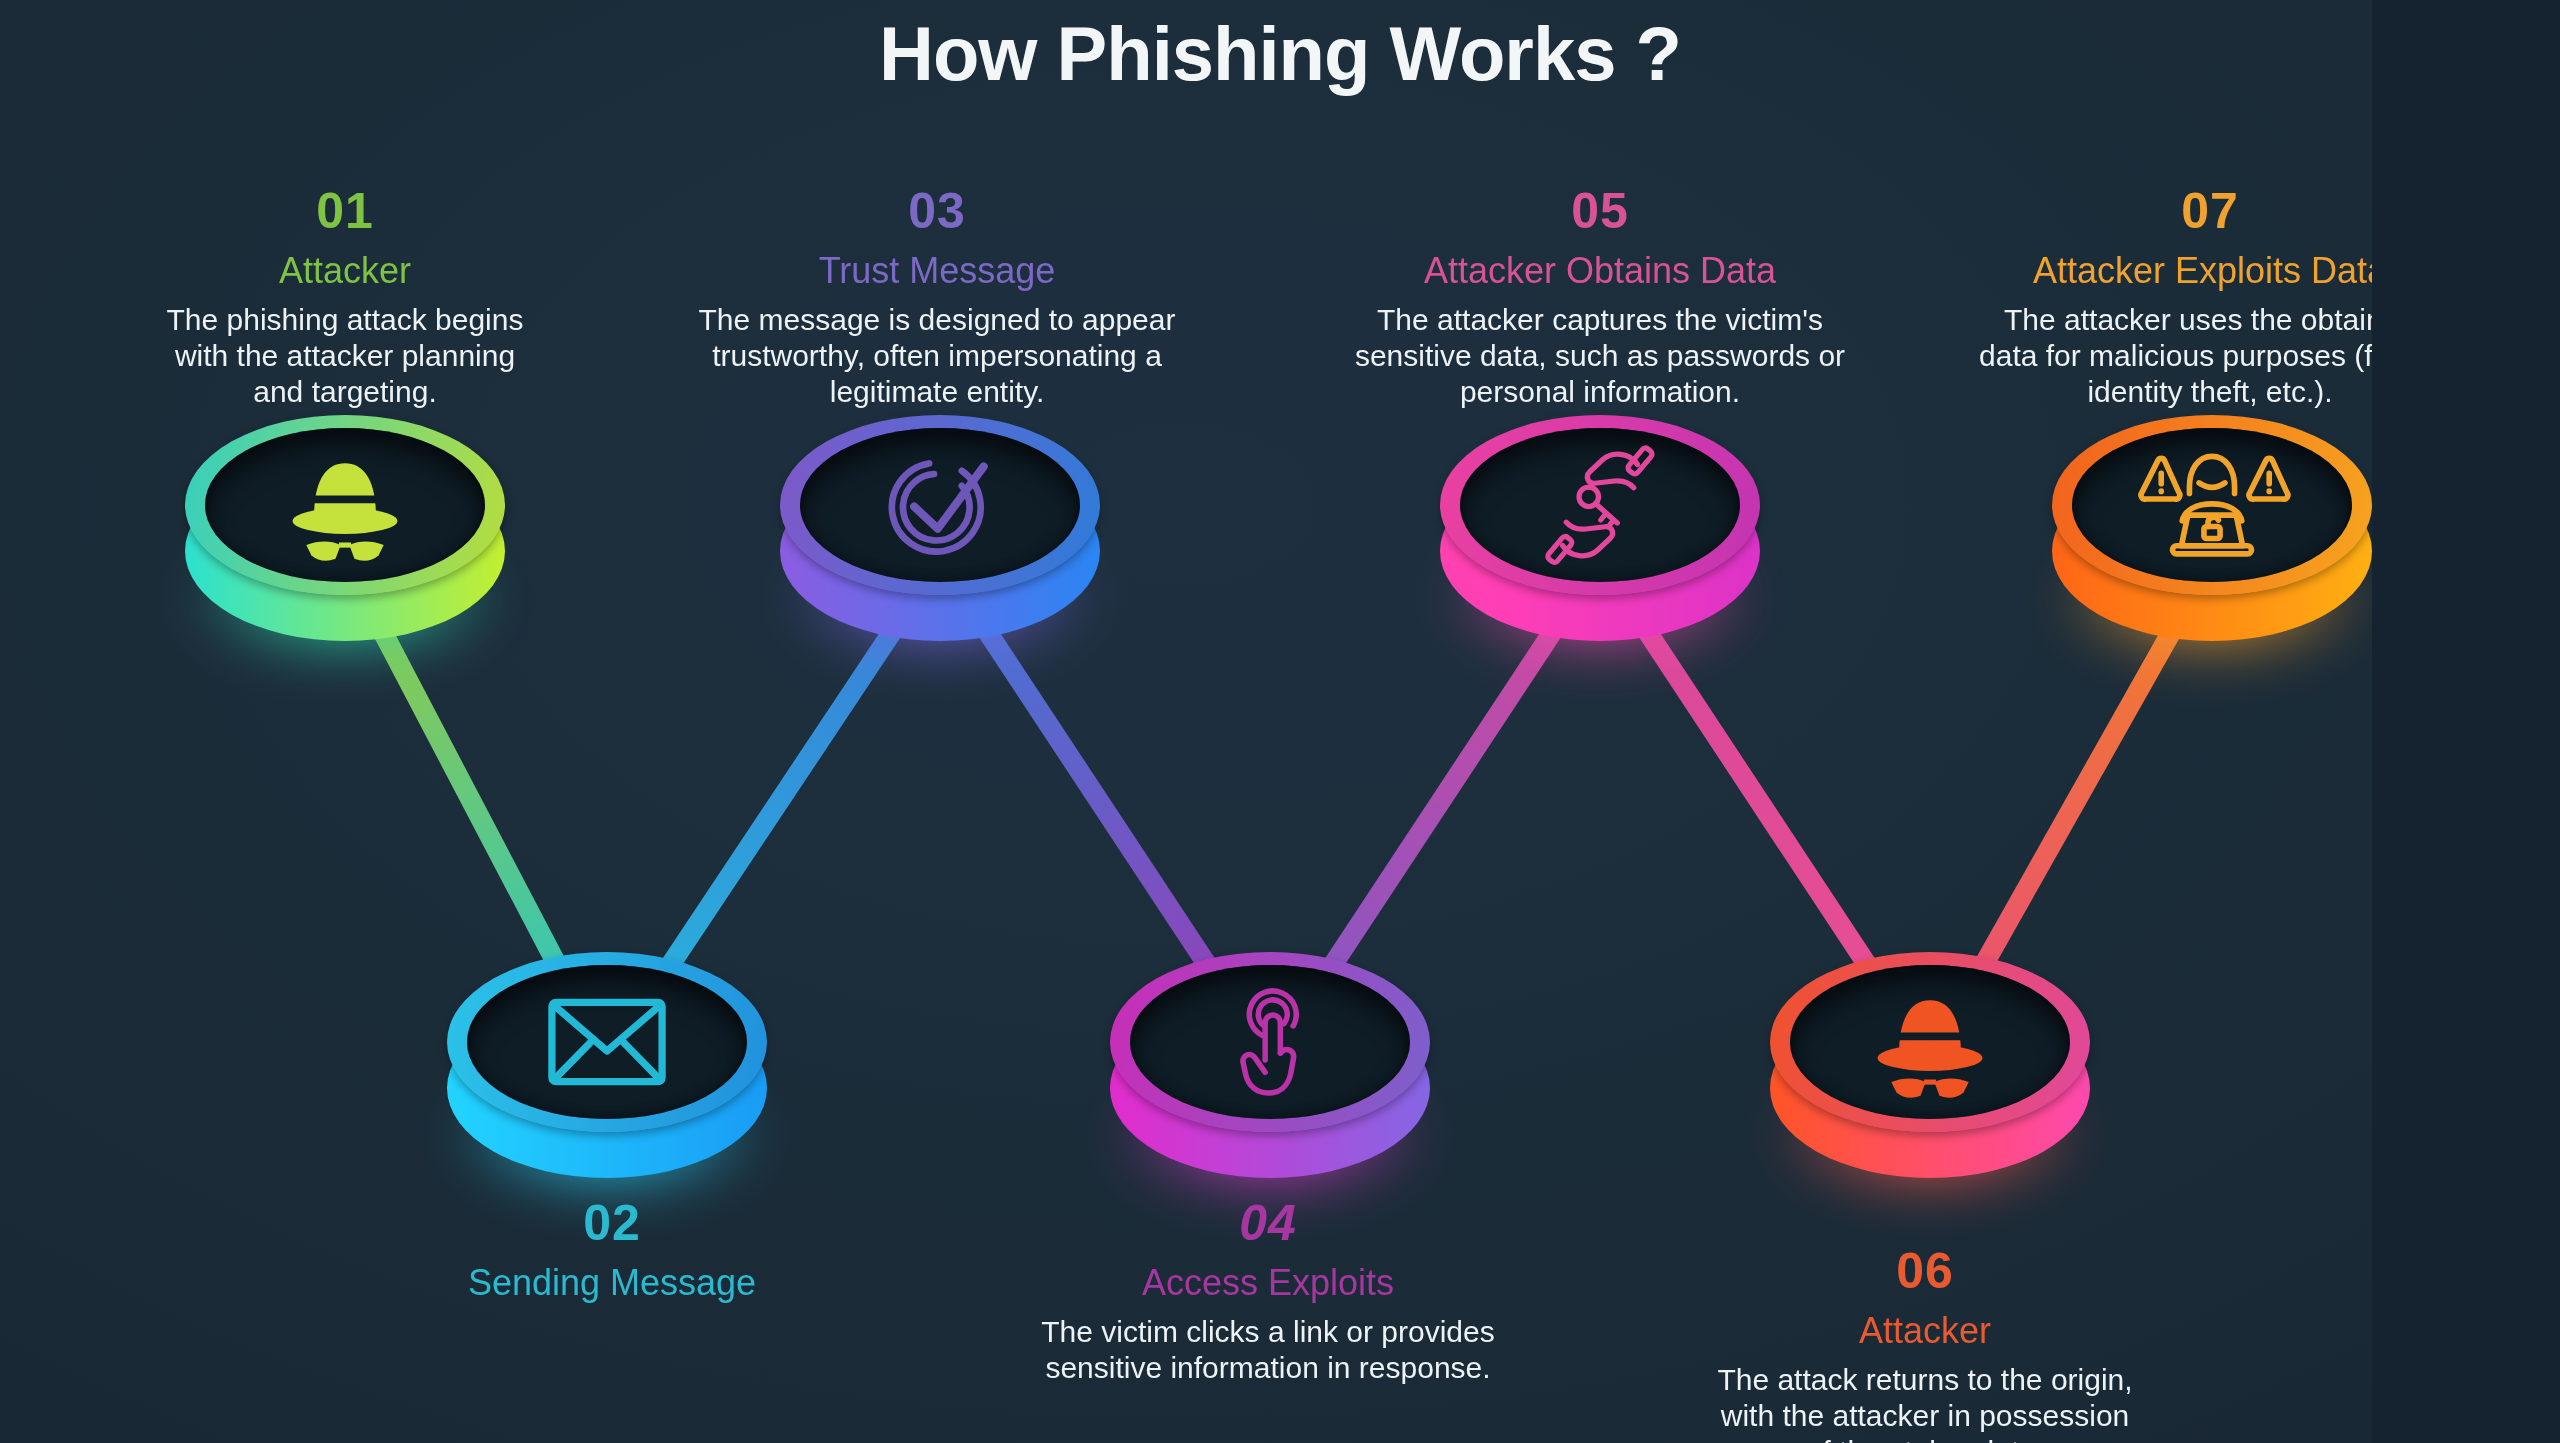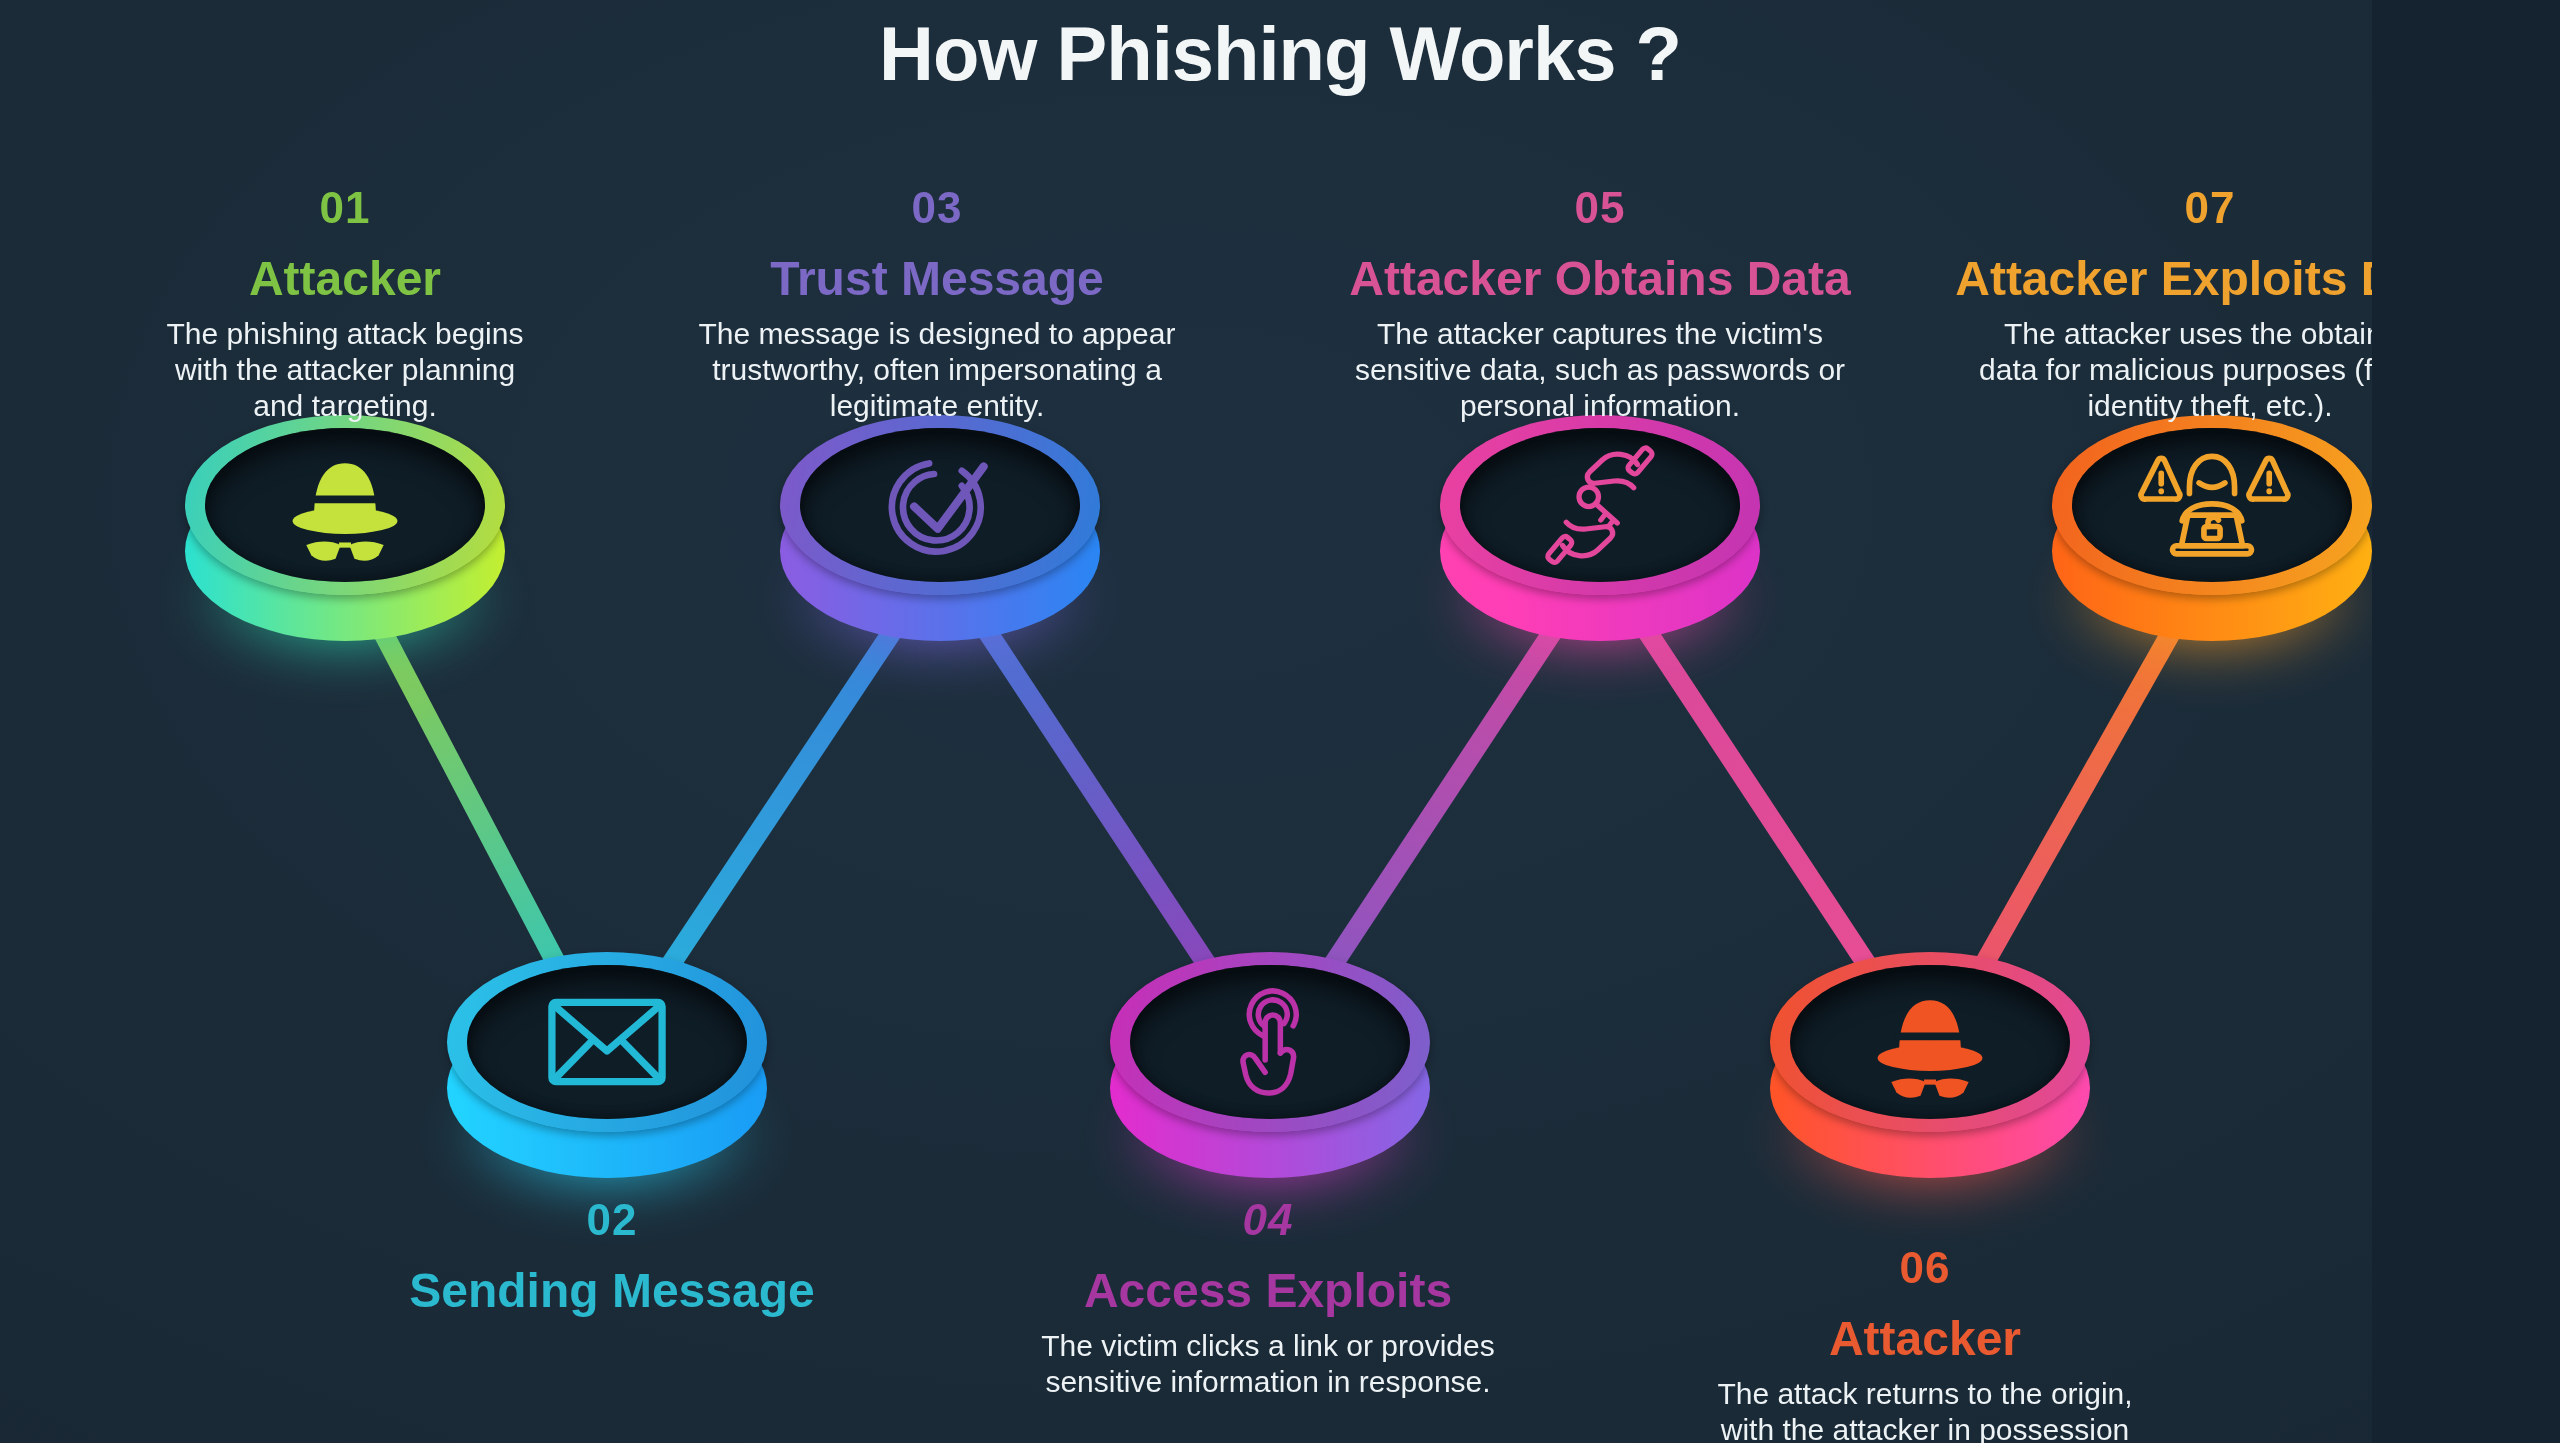--- a/index.html
+++ b/index.html
@@ -4,22 +4,22 @@
 <style>
   html,body{margin:0;padding:0;background:#152330;}
   .canvas{position:relative;width:2372px;height:1443px;overflow:hidden;
     background:radial-gradient(120% 120% at 50% 35%, #1e3040 0%, #1a2a36 55%, #152330 100%);
     font-family:"Liberation Sans", sans-serif;}
   .title{position:absolute;left:0;top:10px;width:2560px;text-align:center;
     font-size:76px;font-weight:800;color:#f3f6f7;letter-spacing:-1px;z-index:3;margin:0;}
   .legs{position:absolute;left:0;top:0;z-index:1;}
   
   .stepText{position:absolute;text-align:center;z-index:3;}
-  .num{font-size:44px;font-weight:800;line-height:1;letter-spacing:1px;}
-  .stitle{font-size:48px;font-weight:700;margin-top:24px;line-height:1.05;}
+  .num{font-size:50px;font-weight:800;line-height:1;letter-spacing:1px;}
+  .stitle{font-size:36px;font-weight:400;margin-top:16px;line-height:1.05;}
   .sdesc{font-size:30px;color:#edf2f5;margin:12px auto 0;line-height:1.2;white-space:pre-line;}
   
   .disc{position:absolute;width:320px;height:240px;z-index:2;}
   .disc .glow{position:absolute;left:-8px;top:108px;width:336px;height:152px;border-radius:50%;
     background:radial-gradient(ellipse at center, var(--glow) 0%, transparent 68%);
     filter:blur(24px);opacity:.95;}
   .disc .side{position:absolute;left:0;top:46px;width:320px;height:180px;border-radius:50%;
     background:linear-gradient(90deg, var(--c1), var(--c2));filter:brightness(1.07) saturate(1.1);}
   .disc .rim{position:absolute;left:0;top:0;width:320px;height:180px;border-radius:50%;
     background:linear-gradient(100deg, var(--c1), var(--c2));box-shadow:0 4px 9px rgba(0,0,0,.3);}

